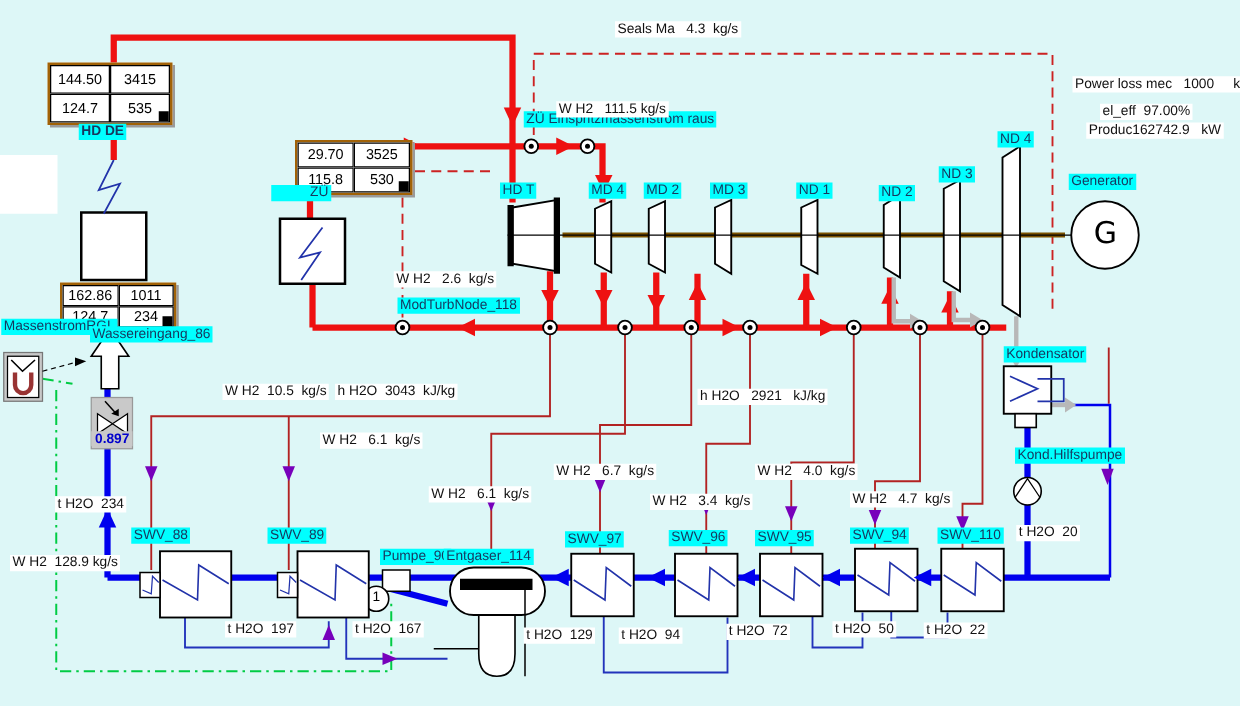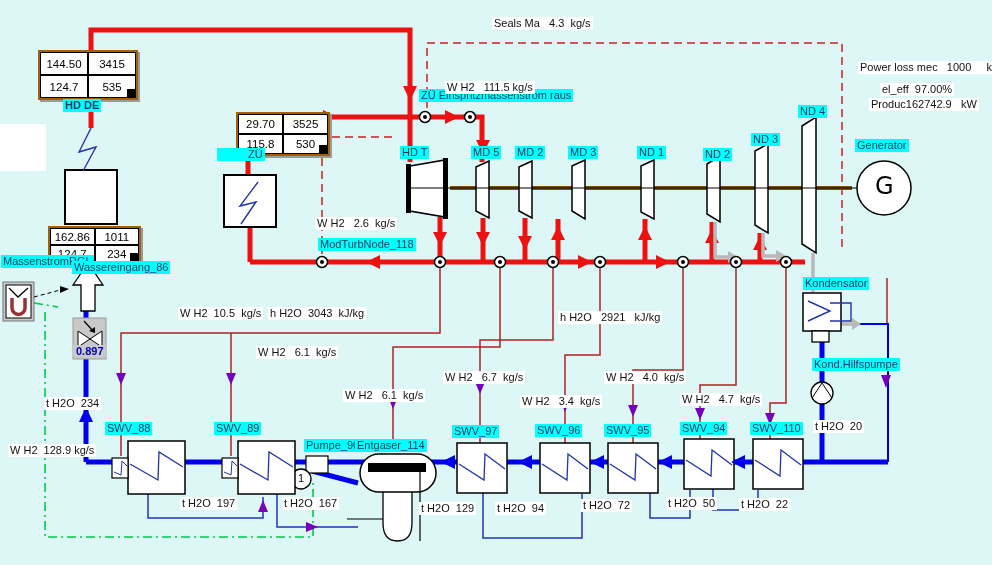--- a/index.html
+++ b/index.html
@@ -290,21 +290,21 @@
   <div class="corner"></div>
 </div>
 
 <div class="tag" style="left:63px;top:99px;font-weight:bold;">HD DE</div>
 <div class="tag" style="left:217px;top:148px;padding-left:31px;">ZÜ</div>
 <div class="tag" style="left:1px;top:255px;">MassenstromRGL</div>
 <div class="tag" style="left:72px;top:261px;">Wassereingang_86</div>
 <div class="tag" style="left:318px;top:238px;">ModTurbNode_118</div>
 <div class="tag" style="left:419px;top:89px;">ZÜ Einspritzmassenstrom raus</div>
 <div class="tag" style="left:400px;top:146px;">HD T</div>
-<div class="tag" style="left:471px;top:146px;">MD 5</div>
+<div class="tag" style="left:471px;top:146px;">MD 4</div>
 <div class="tag" style="left:515px;top:146px;">MD 2</div>
 <div class="tag" style="left:568px;top:146px;">MD 3</div>
 <div class="tag" style="left:637px;top:146px;">ND 1</div>
 <div class="tag" style="left:703px;top:148px;">ND 2</div>
 <div class="tag" style="left:751px;top:133px;">ND 3</div>
 <div class="tag" style="left:798px;top:105px;">ND 4</div>
 <div class="tag" style="left:855px;top:139px;">Generator</div>
 <div class="tag" style="left:803px;top:277px;">Kondensator</div>
 <div class="tag" style="left:812px;top:358px;">Kond.Hilfspumpe</div>
 <div class="tag" style="left:105px;top:422px;">SWV_88</div>

